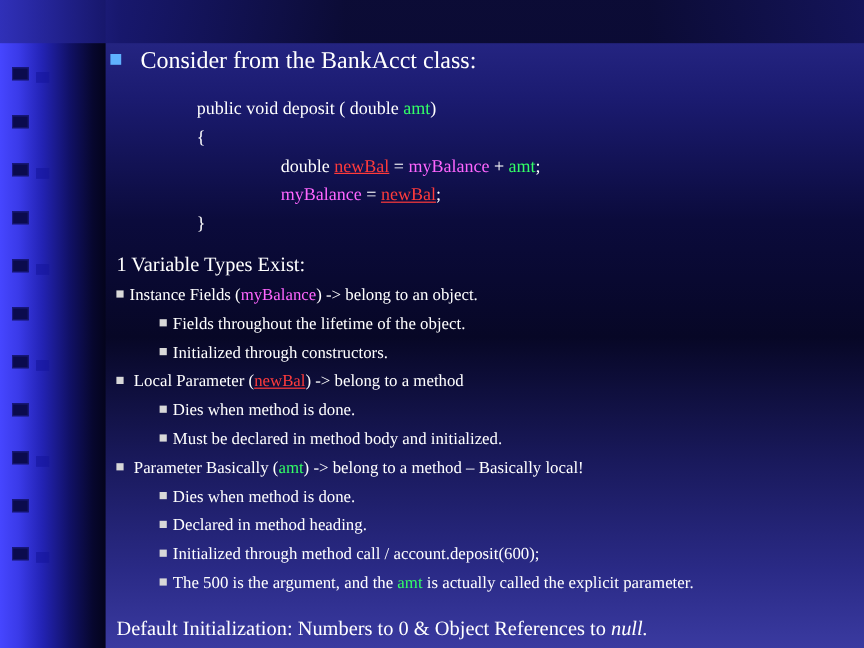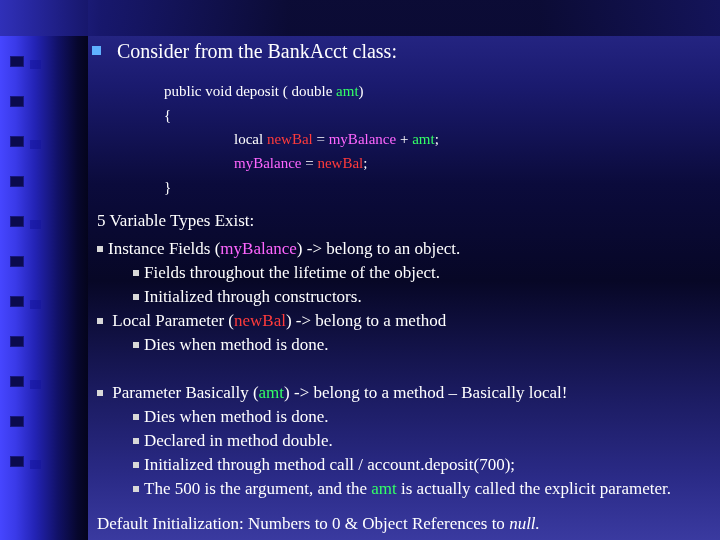--- a/index.html
+++ b/index.html
@@ -78,28 +78,28 @@
     margin-right: 16px;
     vertical-align: 3px;
   }
 
   .code {
     position: absolute;
     color: #ffffff;
     font-size: 15px;
     white-space: pre;
   }
-  .red   { color: #ff3b3b; }
+  .red   { color: #ff3b3b; text-decoration: underline; }
   .green { color: #33ff66; }
   .magenta { color: #ff66ff; }
 
   .line {
     position: absolute;
     color: #ffffff;
-    font-size: 17px;
+    font-size: 14px;
     white-space: nowrap;
   }
   .line.big { font-size: 17px; }
 
   .minisq {
     display: inline-block;
     width: 6px; height: 6px;
     background: #d8d8d8;
     margin-right: 5px;
     vertical-align: 2px;
@@ -136,45 +136,46 @@
   <div id="body">
 
     <div class="bullet1" style="top:40px">
       <span class="sq"></span><span>Consider from the BankAcct class:</span>
     </div>
 
     <div class="code" style="left:164px; top:83px"><span>public void deposit ( double </span><span class="green">amt</span><span>)</span></div>
 
     <div class="code" style="left:164px; top:107px">{</div>
 
-    <div class="code" style="left:234px; top:131px"><span>local </span><span class="red">newBal</span><span> = </span><span class="magenta">myBalance</span><span> + </span><span class="green">amt</span><span>;</span></div>
+    <div class="code" style="left:234px; top:131px"><span>double </span><span class="red">newBal</span><span> = </span><span class="magenta">myBalance</span><span> + </span><span class="green">amt</span><span>;</span></div>
 
     <div class="code" style="left:234px; top:155px"><span class="magenta">myBalance</span><span> = </span><span class="red">newBal</span><span>;</span></div>
 
     <div class="code" style="left:164px; top:179px">}</div>
 
-    <div class="line big" style="left:97px; top:211px">5 Variable Types Exist:</div>
+    <div class="line big" style="left:97px; top:211px">1 Variable Types Exist:</div>
 
     <div class="line" style="left:97px; top:239px"><span class="minisq"></span><span>Instance Fields (</span><span class="magenta">myBalance</span><span>) -&gt; belong to an object.</span></div>
 
     <div class="line" style="left:133px; top:263px"><span class="minisq"></span><span>Fields throughout the lifetime of the object.</span></div>
 
     <div class="line" style="left:133px; top:287px"><span class="minisq"></span><span>Initialized through constructors.</span></div>
 
     <div class="line" style="left:97px; top:311px"><span class="minisq"></span><span> Local Parameter (</span><span class="red">newBal</span><span>) -&gt; belong to a method</span></div>
 
     <div class="line" style="left:133px; top:335px"><span class="minisq"></span><span>Dies when method is done.</span></div>
 
+    <div class="line" style="left:133px; top:359px"><span class="minisq"></span><span>Must be declared in method body and initialized.</span></div>
 
     <div class="line" style="left:97px; top:383px"><span class="minisq"></span><span> Parameter Basically (</span><span class="green">amt</span><span>) -&gt; belong to a method – Basically local!</span></div>
 
     <div class="line" style="left:133px; top:407px"><span class="minisq"></span><span>Dies when method is done.</span></div>
 
-    <div class="line" style="left:133px; top:431px"><span class="minisq"></span><span>Declared in method double.</span></div>
+    <div class="line" style="left:133px; top:431px"><span class="minisq"></span><span>Declared in method heading.</span></div>
 
-    <div class="line" style="left:133px; top:455px"><span class="minisq"></span><span>Initialized through method call / account.deposit(700);</span></div>
+    <div class="line" style="left:133px; top:455px"><span class="minisq"></span><span>Initialized through method call / account.deposit(600);</span></div>
 
     <div class="line" style="left:133px; top:479px"><span class="minisq"></span><span>The 500 is the argument, and the </span><span class="green">amt</span><span> is actually called the explicit parameter.</span></div>
 
     <div class="line big" style="left:97px; top:514px"><span>Default Initialization: Numbers to 0 &amp; Object References to </span><span class="italic">null.</span></div>
 
   </div>
 </div>
 
 </body></html>

